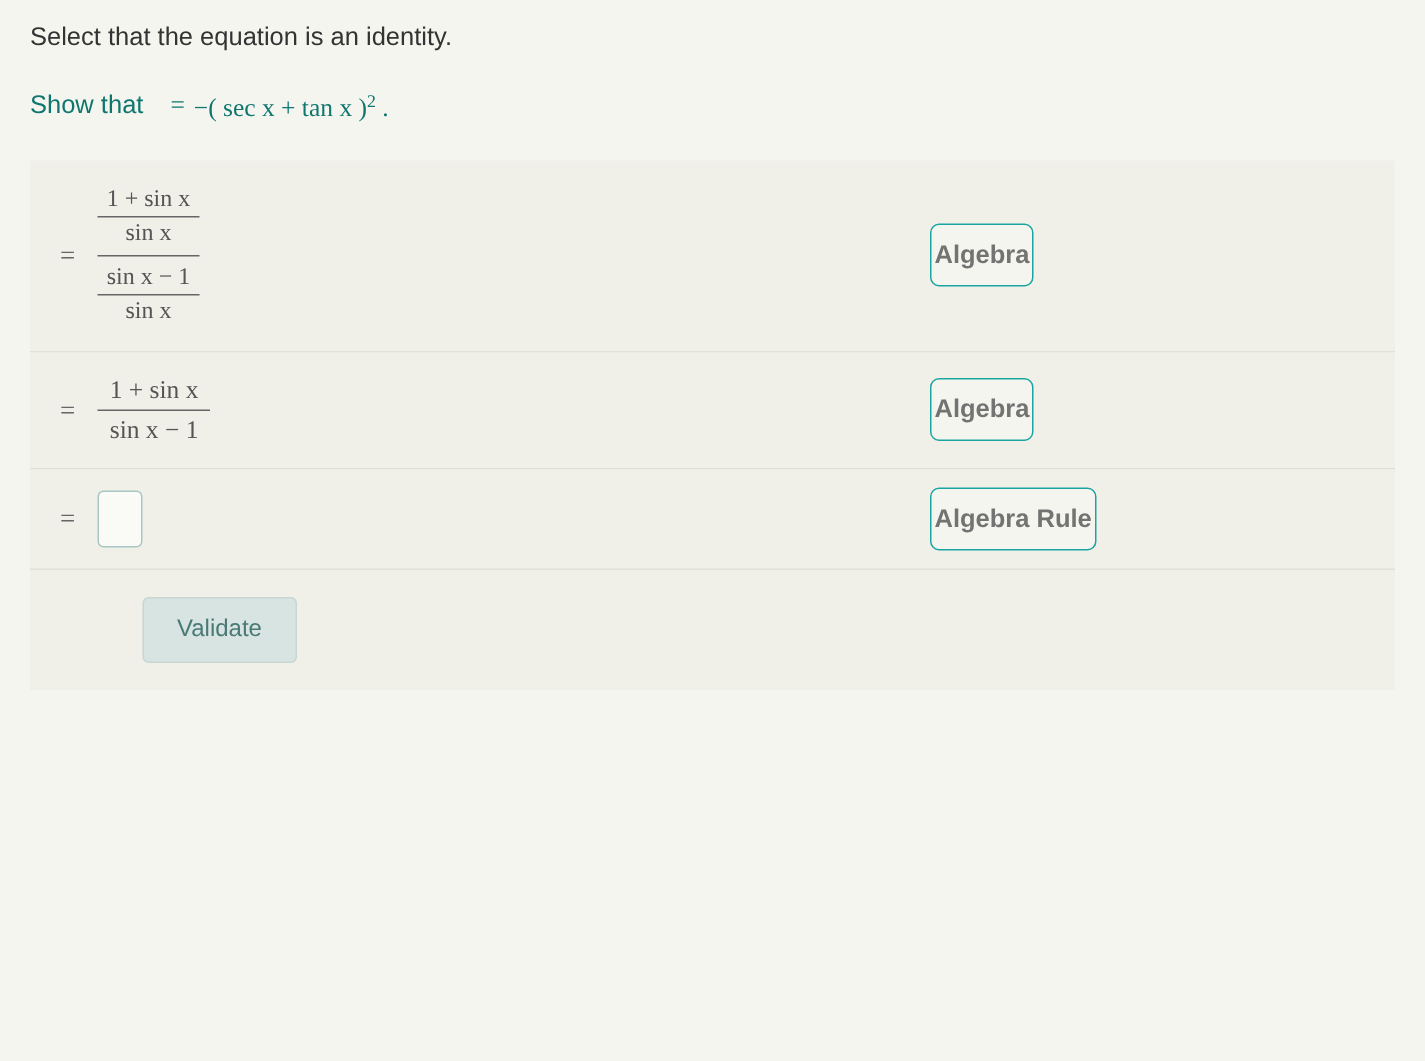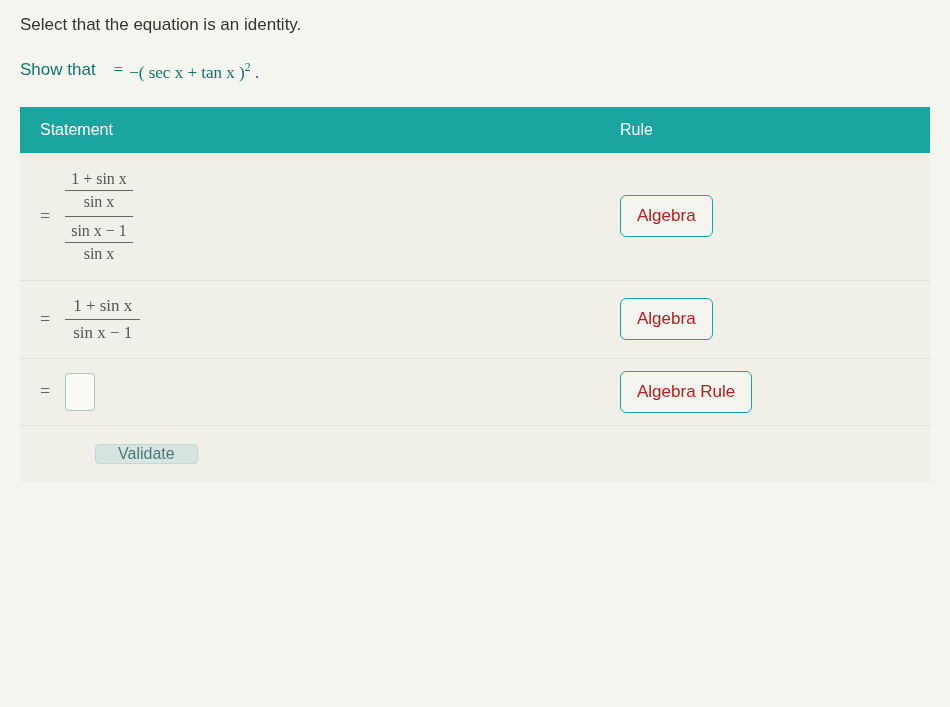--- a/index.html
+++ b/index.html
@@ -127,38 +127,39 @@
       border-bottom: 1px solid #666;
       padding: 3px 8px;
     }
     .simple-frac .sden {
       padding: 3px 8px;
     }
     .rule-chip {
       display: inline-block;
       border: 1.5px solid #1ba5a0;
       border-radius: 6px;
-      padding: 10px 16px;
-      color: #b91c1c;
+      padding: 10px 2px;
+      color: #737373;
       font-size: 17px;
       background: #f5f5f0;
+      font-weight: bold;
     }
     .input-box {
       display: inline-block;
       border: 1.5px solid #a8c8c6;
       border-radius: 4px;
       width: 30px;
       height: 38px;
       background: #fafaf7;
     }
     .validate-btn {
       display: inline-block;
       background: #d8e4e2;
       color: #4a7a76;
-      padding: 0 22px;
+      padding: 12px 22px;
       border-radius: 4px;
       font-size: 16px;
       cursor: pointer;
       border: 1px solid #c5d6d3;
     }
     .row-validate {
       padding: 18px 20px 18px 75px;
       background: #f0efe8;
     }
     .sup {
@@ -173,24 +174,20 @@
 
 <div class="show-that-row">
   <span class="show-label">Show that</span>
   <span class="eq-sign"> = </span>
   <span>
     <span>−( sec x + tan x )</span><span class="sup">2</span><span> .</span>
   </span>
 </div>
 
 <div class="table-container">
-  <div class="table-header">
-    <div class="header-statement">Statement</div>
-    <div class="header-rule">Rule</div>
-  </div>
 
   <div class="row">
     <div class="statement-col">
       <span class="eq-prefix">=</span>
       <span class="nested-frac">
         <span class="outer-num">
           <span class="inner-frac">
             <span class="inner-num">1 + sin x</span>
             <span class="inner-den">sin x</span>
           </span>

